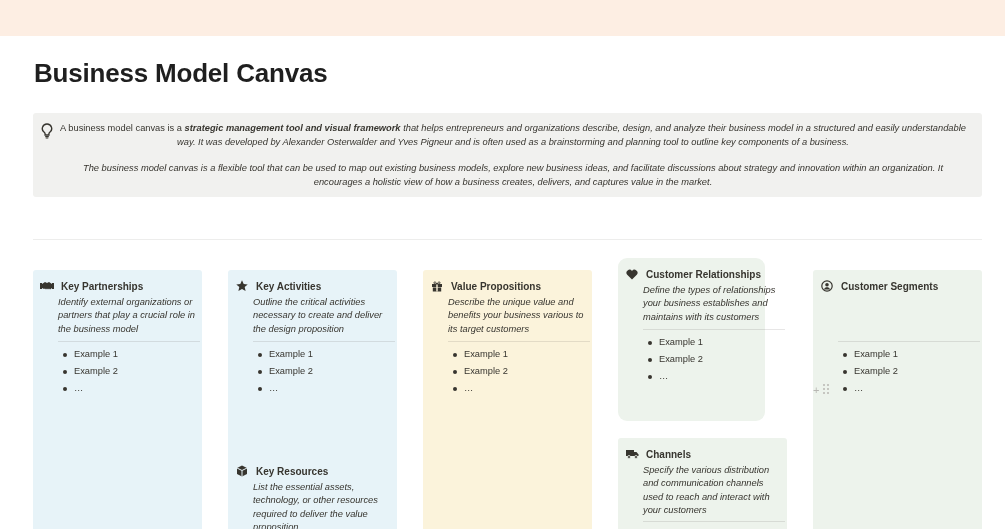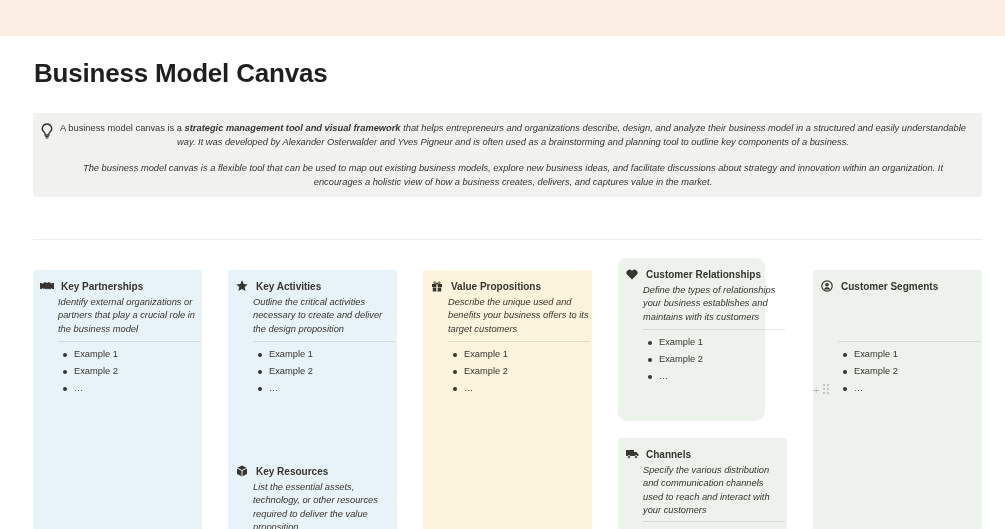--- a/index.html
+++ b/index.html
@@ -112,21 +112,21 @@
     <span class="ico">
       <svg width="12" height="12" viewBox="0 0 12 12">
           <rect x="1" y="4" width="10" height="3" fill="#37352f"></rect>
           <rect x="1.8" y="7.5" width="8.4" height="4" fill="#37352f"></rect>
           <rect x="5.3" y="4" width="1.4" height="7.5" fill="#fbf3db"></rect>
           <path d="M6 4C5 1.5 2.5 1.5 3 3.2 3.3 4 5 4 6 4zM6 4c1-2.5 3.5-2.5 3-.8C8.7 4 7 4 6 4z" fill="none" stroke="#37352f" stroke-width="1"></path>
         </svg>
     </span>
     <span class="lbl">Value Propositions</span>
   </div>
-  <div class="desc">Describe the unique used and benefits your business offers to its target customers</div>
+  <div class="desc">Describe the unique value and benefits your business various to its target customers</div>
   <div class="sep" style="top:71px;"></div>
   <ul style="top:76px;">
     <li>Example 1</li>
     <li>Example 2</li>
     <li>…</li>
   </ul>
 </div>
 
 <div class="card c-green" style="left:618px;top:258px;width:147px;height:163px;border-radius:9px;">
   <div class="head">

